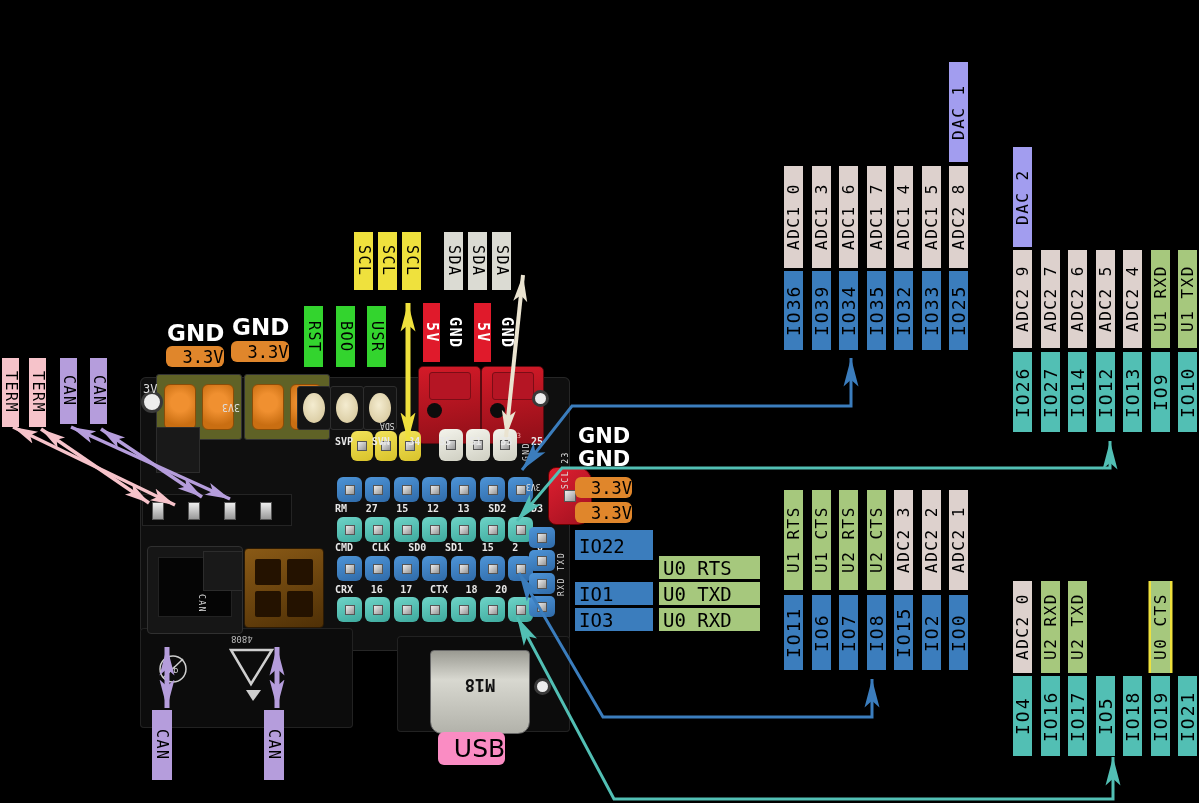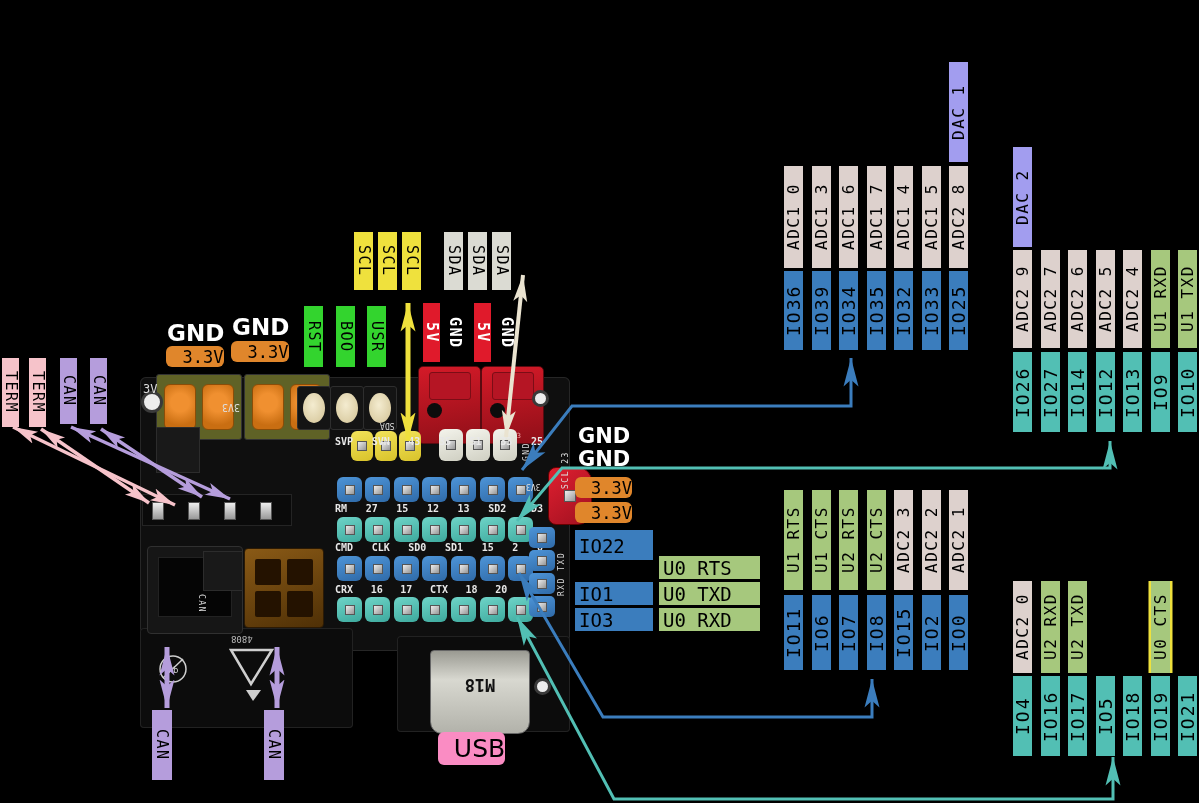--- a/index.html
+++ b/index.html
@@ -140,21 +140,21 @@
   <div class="pin whi" style="left:466px;top:429px">
       <i></i>
     </div>
   <div class="pin whi" style="left:493px;top:429px">
       <i></i>
     </div>
 
   <div class="silkrow" style="top:436px">
     <span>SVP</span>
       <span>SVN</span>
-      <span>43</span>
+      <span>34</span>
       <span>35</span>
       <span>51</span>
       <span>33</span>
       <span>25</span>
   </div>
   <div class="silkrow" style="top:503px">
     <span>RM</span>
       <span>27</span>
       <span>15</span>
       <span>12</span>

